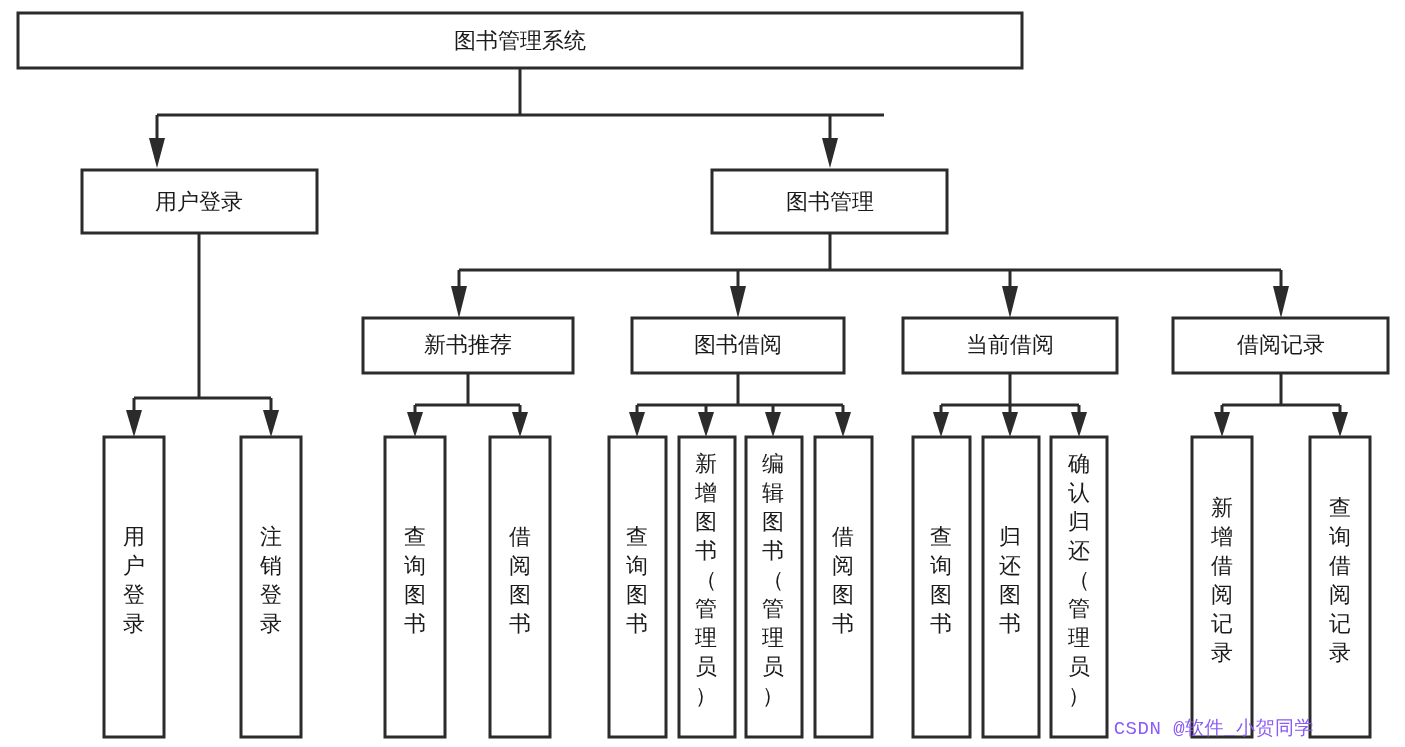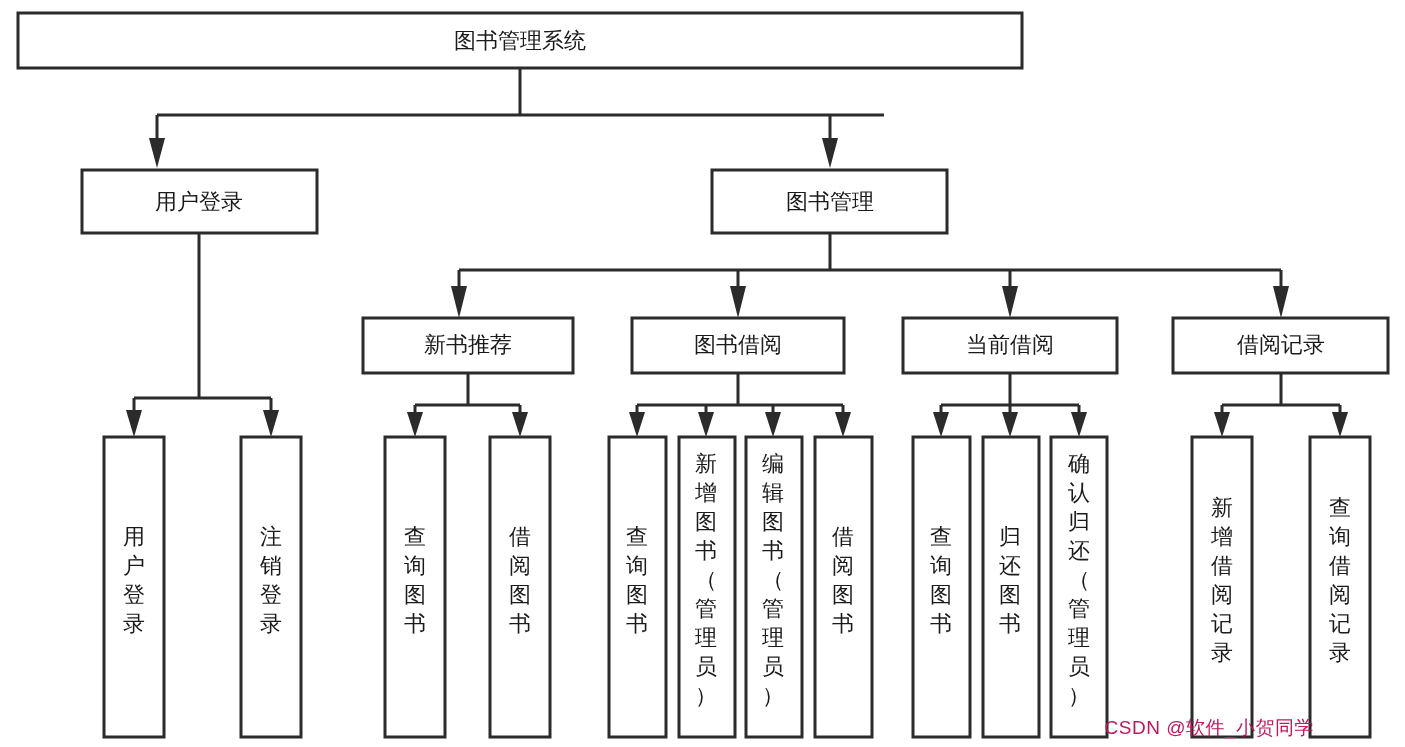--- a/index.html
+++ b/index.html
@@ -53,23 +53,23 @@
   .node-label-v {
     font-family: "DejaVu Sans", "Liberation Sans", sans-serif;
     fill: #1a1a1a;
     font-size: 22px;
     text-anchor: middle;
   }
   .watermark {
     position: absolute;
     right: 10px;
     bottom: 6px;
-    font-family: Liberation Sans, sans-serif;
+    font-family: Liberation Mono, monospace;
     font-size: 19px;
-    color: #be185d;
+    color: #8b5cf6;
     letter-spacing: 0.5px;
     white-space: nowrap;
     user-select: none;
   }
 </style>
 </head>
 <body>
 
 <div id="diagram-root">
 

